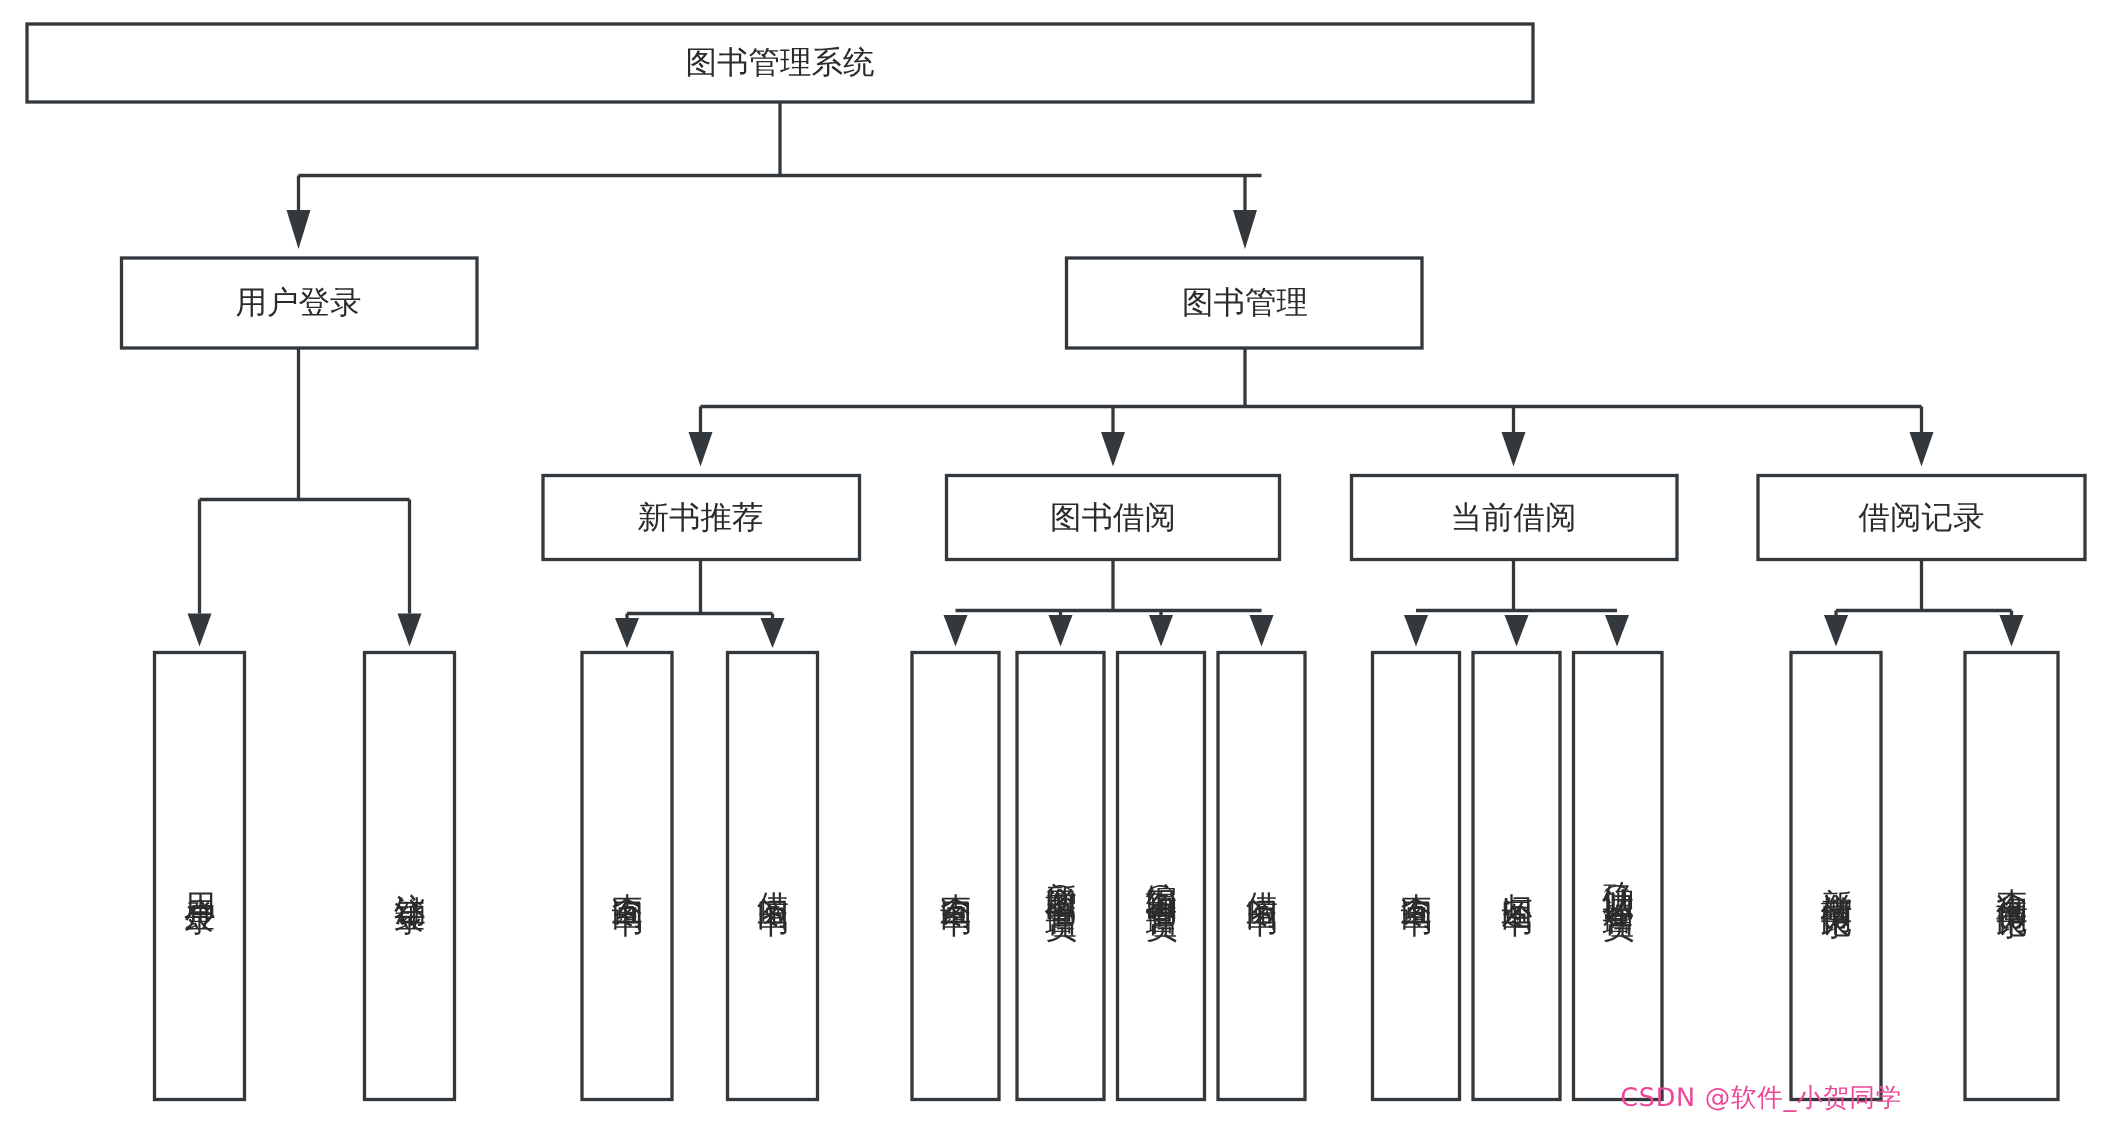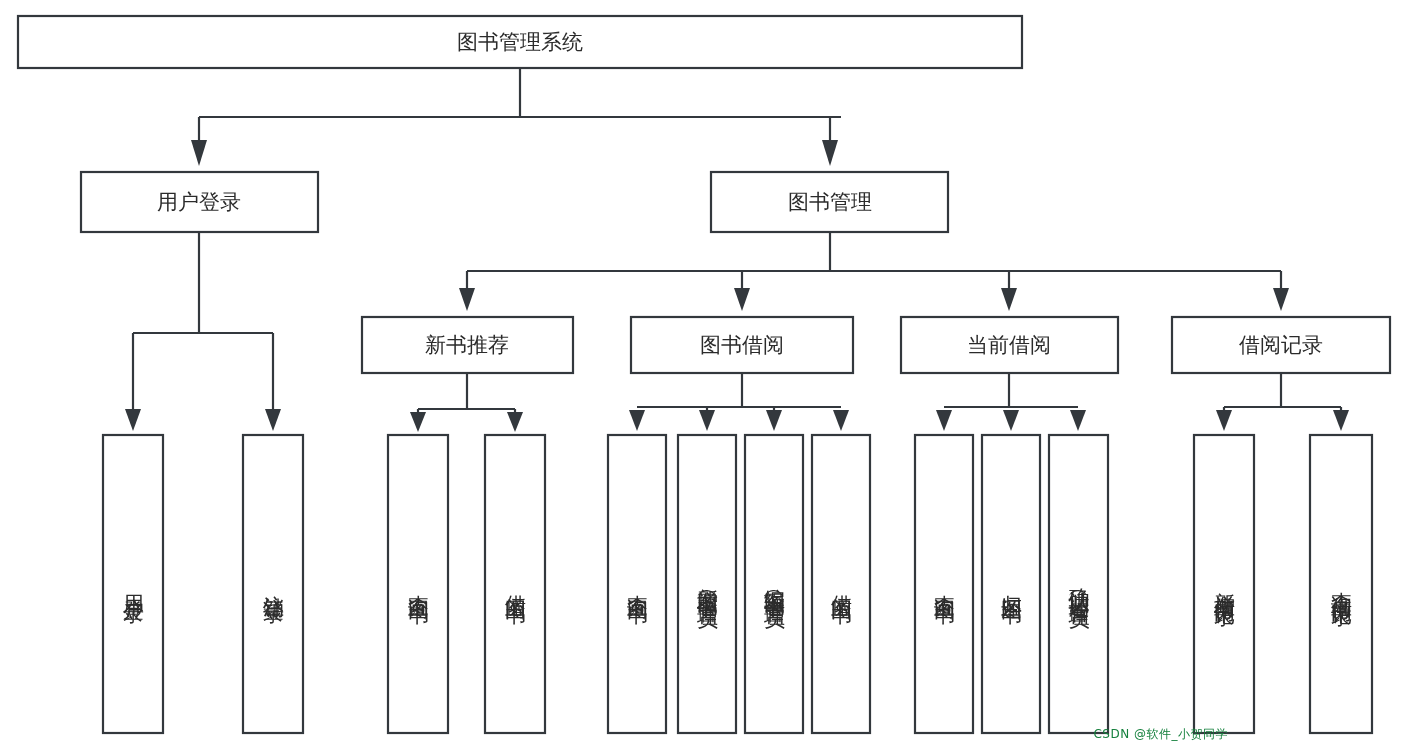--- a/index.html
+++ b/index.html
@@ -11,20 +11,21 @@
     width: 1405px;
     height: 747px;
     font-family: "DejaVu Sans", "Liberation Sans", sans-serif;
     overflow: hidden;
   }
   #diagram-root {
     position: relative;
     width: 1236px;
     height: 747px;
     background: #ffffff;
+    padding-left: 40px;
   }
   svg.diagram-canvas {
     position: absolute;
     top: 0;
     left: 0;
     width: 1405px;
     height: 747px;
     display: block;
   }
   .node-box {
@@ -63,22 +64,22 @@
     justify-content: center;
     text-align: center;
     white-space: nowrap;
     pointer-events: none;
   }
   .watermark {
     position: absolute;
     right: 8px;
     bottom: 4px;
     font-family: "DejaVu Sans", "Liberation Sans", sans-serif;
-    font-size: 12px;
-    color: #15803d;
+    font-size: 17px;
+    color: #ec4899;
     letter-spacing: 0.5px;
     white-space: nowrap;
   }
 </style>
 </head>
 <body>
 
 <div id="diagram-root">
 
   <svg class="diagram-canvas" viewBox="0 0 1405 747">

